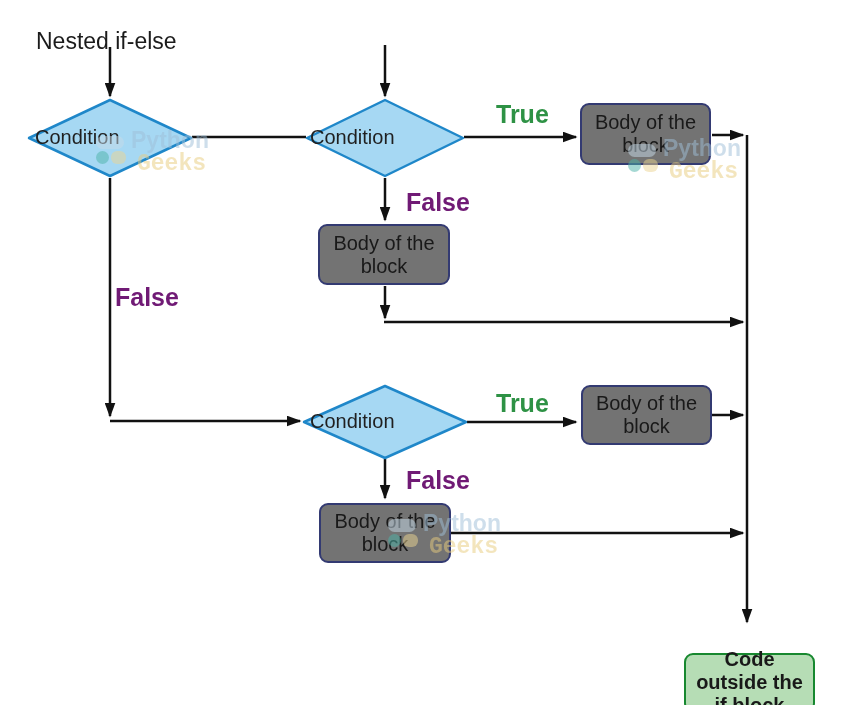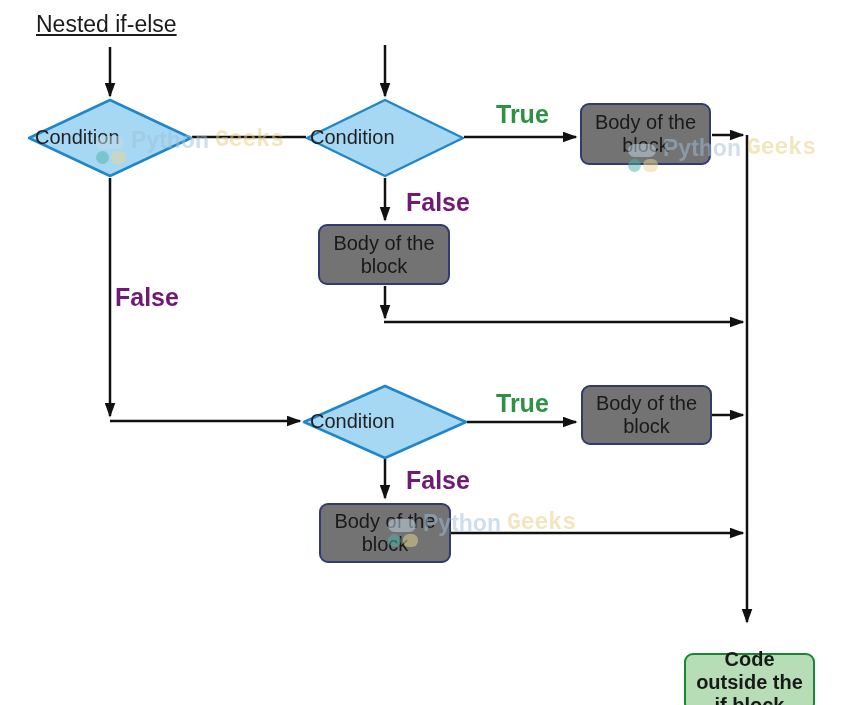--- a/index.html
+++ b/index.html
@@ -2,40 +2,40 @@
 <html><head>
 <meta charset="utf-8">
 <style>
   html,body{margin:0;padding:0;}
   body{
     width:843px;height:705px;position:relative;background:#ffffff;
     font-family:"Liberation Sans", sans-serif;overflow:hidden;
   }
   svg.flow{position:absolute;left:0;top:0;z-index:1;}
   .title{
-    position:absolute;left:36px;top:11px;font-size:23px;color:#1b1b1b;z-index:2;text-decoration:underline;
+    position:absolute;left:36px;top:28px;font-size:23px;color:#1b1b1b;z-index:2;
   }
   .cond{
     position:absolute;width:150px;font-size:20px;color:#1f1f1f;z-index:2;
   }
   .box{
     position:absolute;display:flex;align-items:center;justify-content:center;
     text-align:center;box-sizing:border-box;border-radius:9px;
     font-size:20px;color:#191919;line-height:1.15;z-index:2;padding:2px;
   }
   .purple{background:#737373;border:2.5px solid #333a72;}
   .green{background:#b6ddb5;border:2.5px solid #17882f;}
   .edge{position:absolute;font-weight:bold;font-size:25px;z-index:2;width:70px;}
   .true{color:#2e9245;}
   .false{color:#701a75;}
   .wm{
     position:absolute;display:flex;align-items:flex-start;gap:5px;
     opacity:0.5;z-index:5;pointer-events:none;
   }
-  .wm .txt{display:flex;flex-direction:row;line-height:1.05;font-weight:bold;}
+  .wm .txt{display:flex;flex-direction:column;line-height:1.05;font-weight:bold;}
   .wm .p{color:#9fbfd8;font-size:23px;}
   .wm .g{color:#e8cc7e;font-size:23px;padding-left:6px;font-family:Liberation Mono, monospace;}
   .wm .icon{display:flex;flex-direction:column;gap:2px;margin-top:8px;}
   .wm .icon .bar{width:28px;height:13px;background:#c7dbe9;border-radius:7px;}
   .wm .icon .row{display:flex;gap:2px;}
   .wm .icon .dot{width:13px;height:13px;background:#4db3a8;border-radius:50%;}
   .wm .icon .pill{width:15px;height:13px;background:#ecd592;border-radius:6px;}
 </style>
 </head>
 <body>

